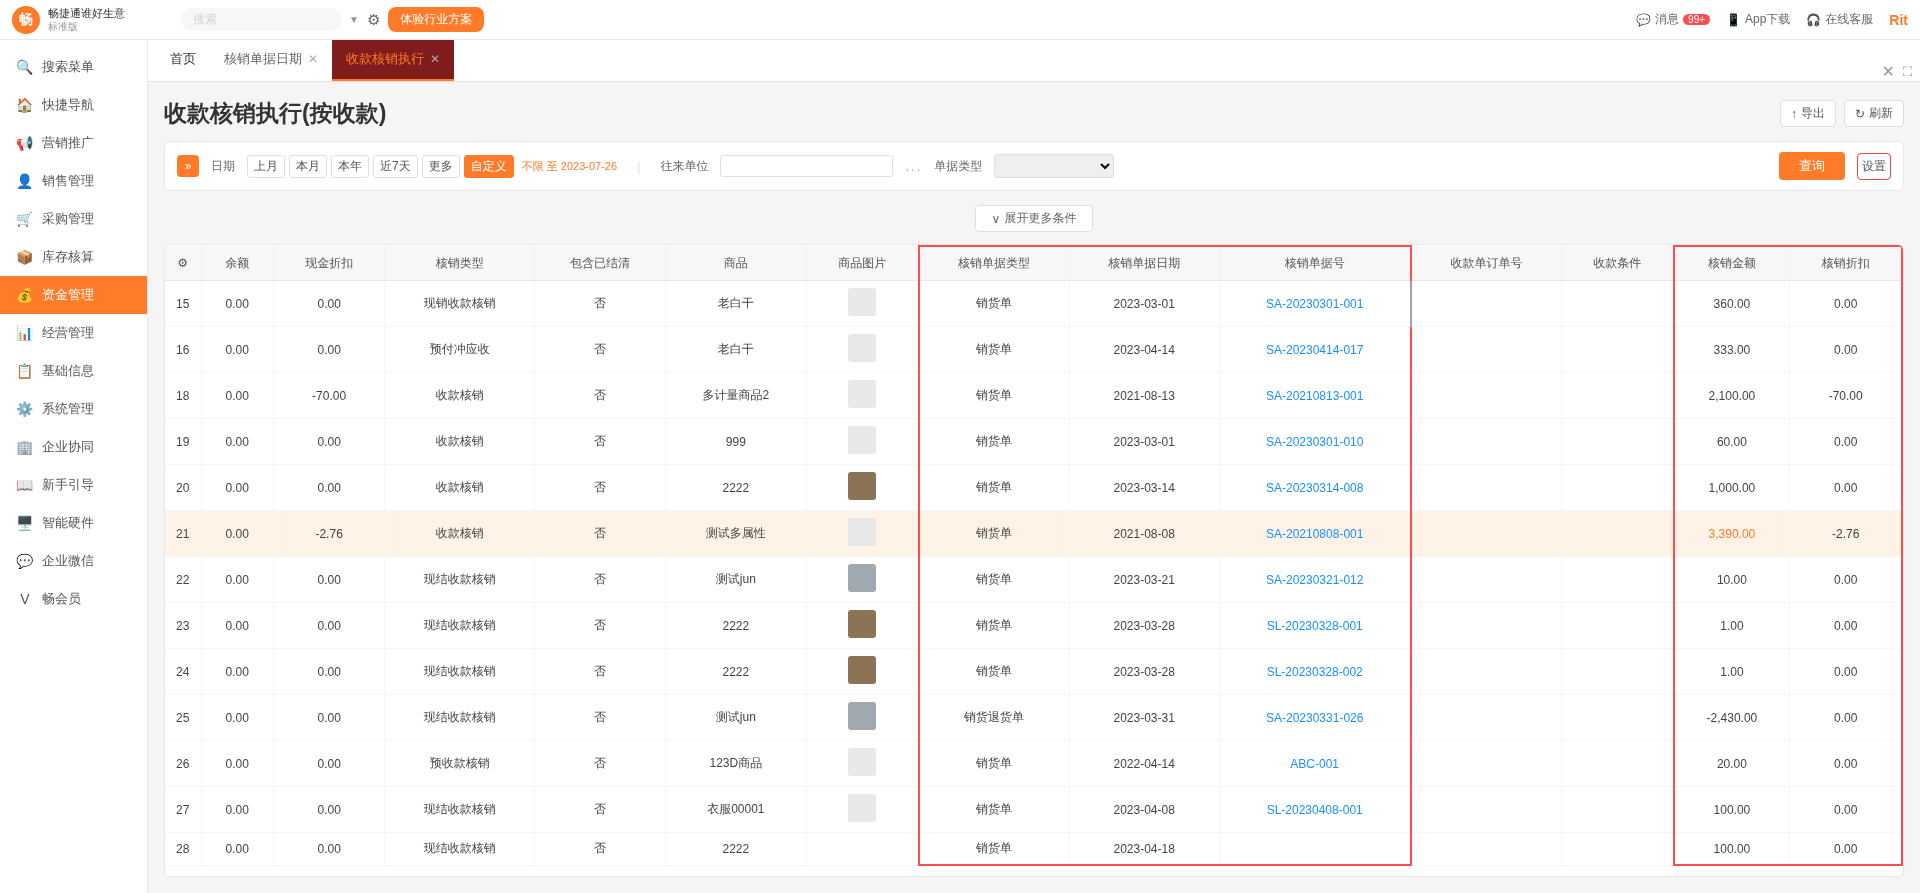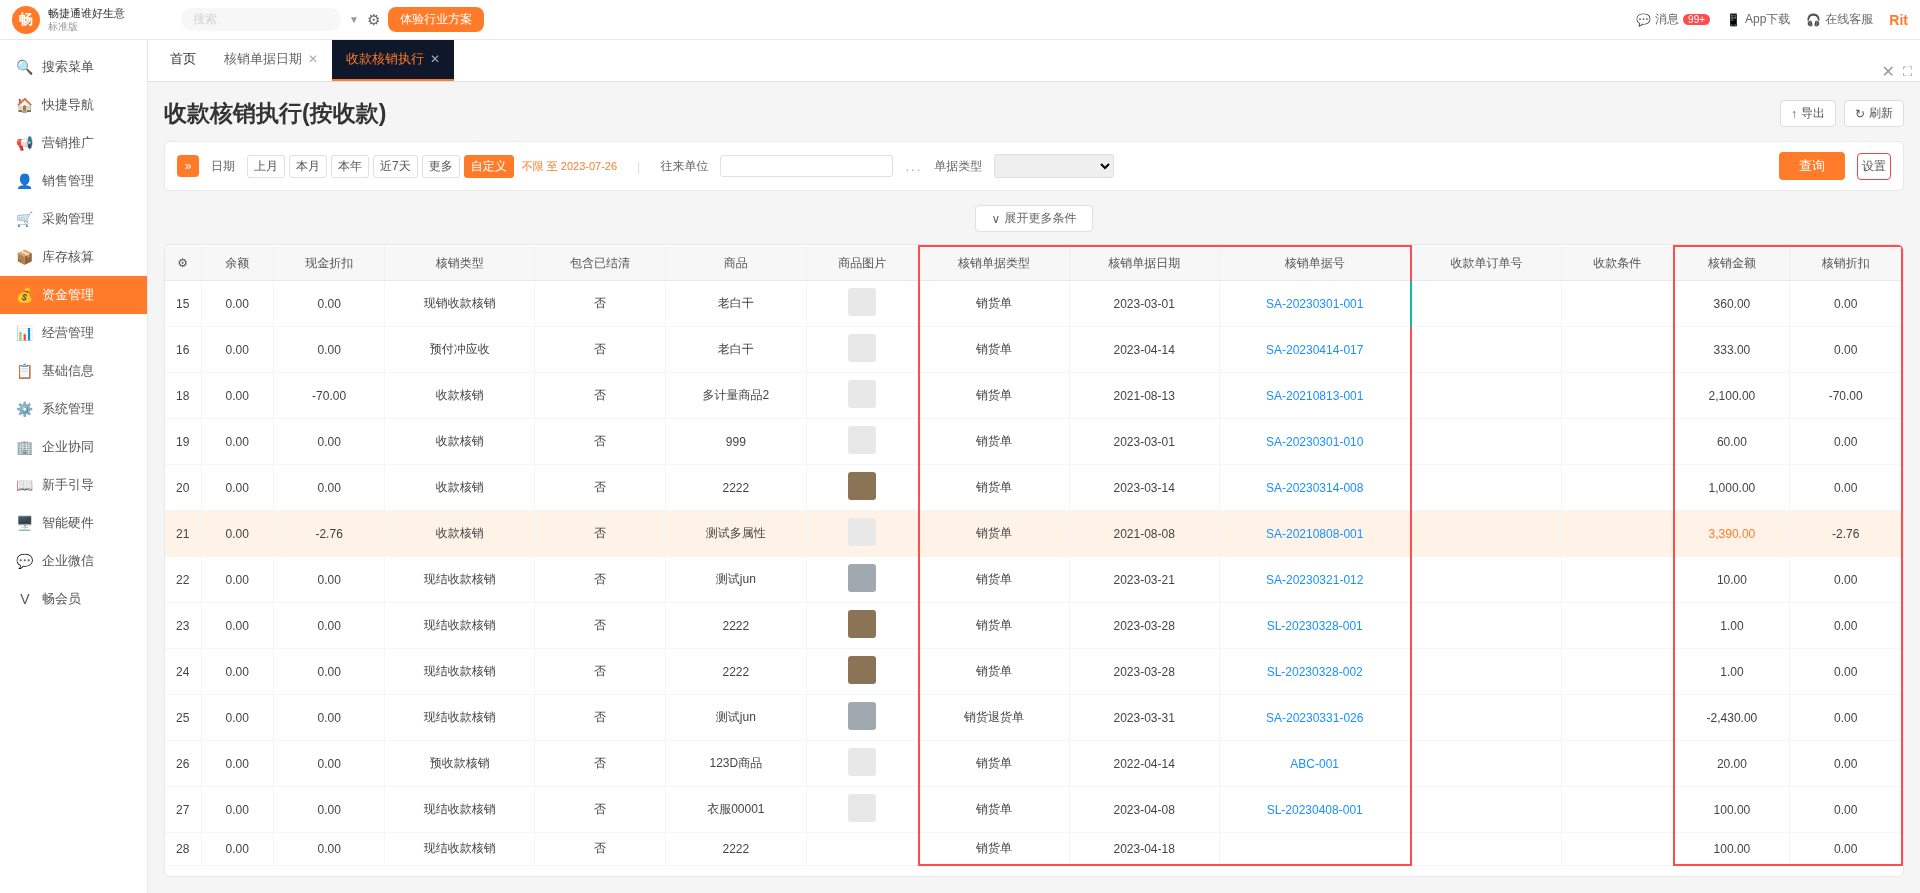--- a/index.html
+++ b/index.html
@@ -31,21 +31,21 @@
     .logo-text { font-size: 11px; color: #333; line-height: 1.3; }
     .logo-tag { font-size: 10px; color: #999; }
 
     
     .main { flex: 1; display: flex; flex-direction: column; overflow: hidden; background: #f5f5f5; }
     
     
     .tab-bar { display: flex; align-items: flex-end; background: #fff; border-bottom: 1px solid #e0e0e0; height: 42px; padding: 0 8px; }
     .tab { display: flex; align-items: center; padding: 0 14px; height: 42px; cursor: pointer; font-size: 13px; color: #666; border-bottom: 2px solid transparent; gap: 6px; }
     .tab.home { color: #333; font-weight: 500; }
-    .tab.active { color: #ff7b29; border-bottom-color: #ff7b29; background: #0f172a; }
+    .tab.active { color: #ff7b29; border-bottom-color: #ff7b29; background: #7f1d1d; }
     .tab .close-btn { font-size: 12px; color: #aaa; cursor: pointer; }
     .tab-spacer { flex: 1; }
     .tab-controls { display: flex; gap: 8px; align-items: center; font-size: 16px; color: #999; }
 
     
     .page-content { flex: 1; padding: 16px; overflow: hidden; display: flex; flex-direction: column; }
     .page-header { display: flex; align-items: center; justify-content: space-between; margin-bottom: 12px; }
     .page-title { font-size: 23px; font-weight: bold; color: #333; }
     .page-actions { display: flex; gap: 8px; }
     .btn-action { display: flex; align-items: center; gap: 4px; padding: 4px 10px; font-size: 12px; border: 1px solid #ddd; border-radius: 4px; cursor: pointer; background: #fff; color: #555; }
@@ -283,21 +283,21 @@
           <tr>
       <td>15</td>
       <td>0.00</td>
       <td class="">0.00</td>
       <td>现销收款核销</td>
       <td>否</td>
       <td>老白干</td>
       <td><div class="img-placeholder" style="margin:auto;"></div></td>
       <td style="border-left:2px solid #ff4d4f;">销货单</td>
       <td>2023-03-01</td>
-      <td style="border-right:2px solid #14b8a6;"><a class="link-text">SA-20230301-001</a></td>
+      <td style="border-right:2px solid #a3a3a3;"><a class="link-text">SA-20230301-001</a></td>
       <td></td>
       <td></td>
       <td class="" style="border-left:2px solid #ff4d4f;">360.00</td>
       <td class="" style="border-right:2px solid #ff4d4f;">0.00</td>
     </tr>
               <tr>
       <td>16</td>
       <td>0.00</td>
       <td class="">0.00</td>
       <td>预付冲应收</td>

